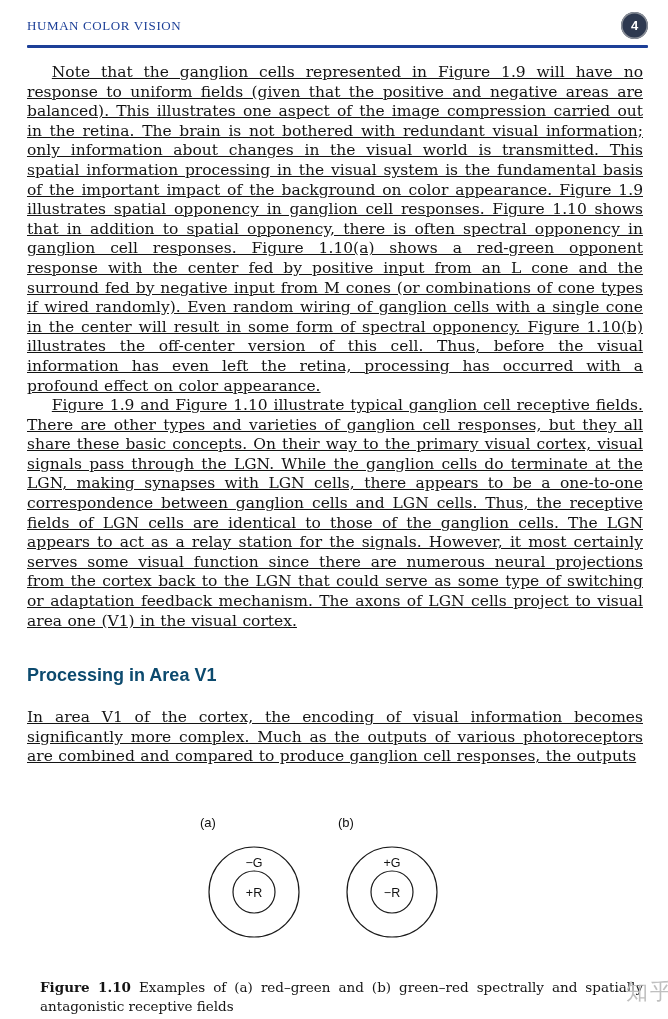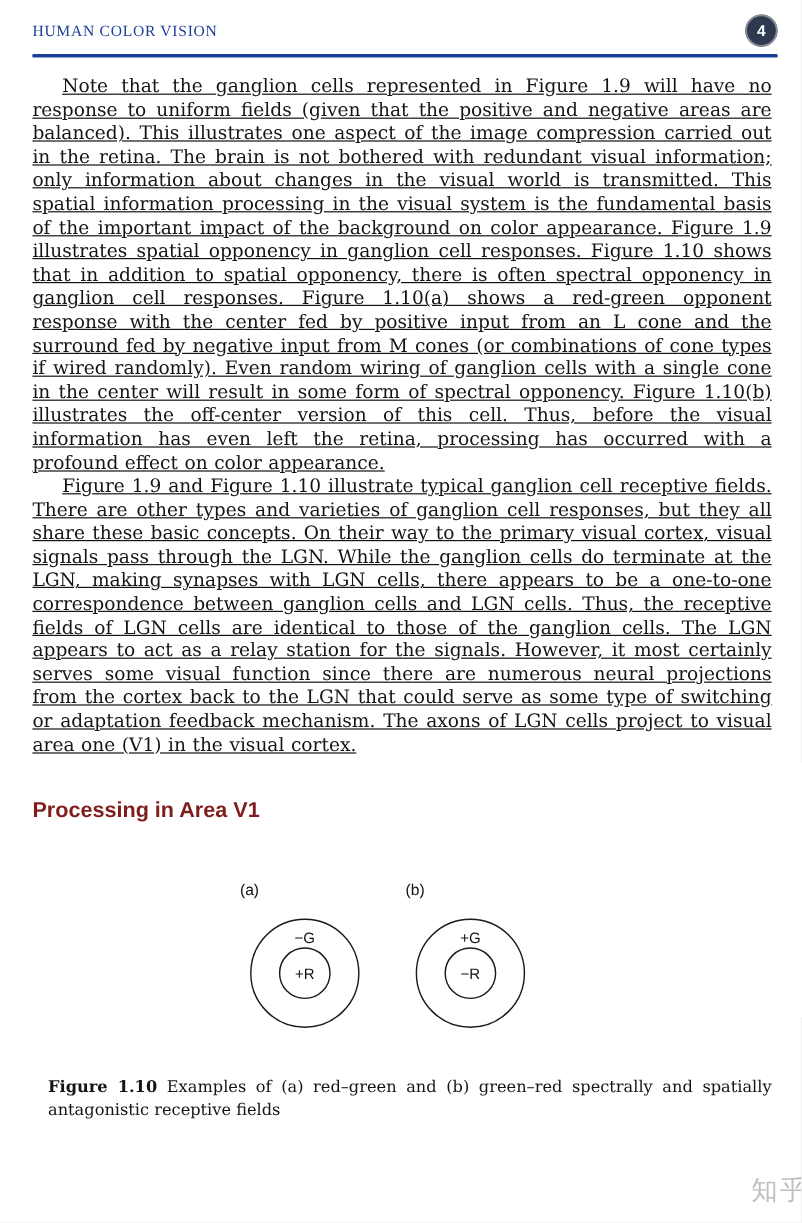--- a/index.html
+++ b/index.html
@@ -57,21 +57,21 @@
     line-height: 19.6px;
     word-spacing: 0.5px;
     text-decoration: underline;
   }
   .indent { text-indent: 1.6em; }
   .section-heading {
     margin: 34px 0 22px 0;
     font-family: "Liberation Sans", sans-serif;
     font-weight: bold;
     font-size: 18px;
-    color: #7f1d1d;
+    color: #0c4a6e;
   }
   .figure-area {
     margin-top: 48px;
     display: flex;
     justify-content: center;
     gap: 26px;
     transform: translateX(-12px);
   }
   .fig-panel { width: 112px; }
   .fig-label {
@@ -114,20 +114,21 @@
   <div class="header-rule"></div>
 
   <div class="content">
 
     <p class="body-para indent">Note that the ganglion cells represented in Figure 1.9 will have no response to uniform fields (given that the positive and negative areas are balanced). This illustrates one aspect of the image compression carried out in the retina. The brain is not bothered with redundant visual information; only information about changes in the visual world is transmitted. This spatial information processing in the visual system is the fundamental basis of the important impact of the background on color appearance. Figure 1.9 illustrates spatial opponency in ganglion cell responses. Figure 1.10 shows that in addition to spatial opponency, there is often spectral opponency in ganglion cell responses. Figure 1.10(a) shows a red-green opponent response with the center fed by positive input from an L cone and the surround fed by negative input from M cones (or combinations of cone types if wired randomly). Even random wiring of ganglion cells with a single cone in the center will result in some form of spectral opponency. Figure 1.10(b) illustrates the off-center version of this cell. Thus, before the visual information has even left the retina, processing has occurred with a profound effect on color appearance.</p>
 
     <p class="body-para indent">Figure 1.9 and Figure 1.10 illustrate typical ganglion cell receptive fields. There are other types and varieties of ganglion cell responses, but they all share these basic concepts. On their way to the primary visual cortex, visual signals pass through the LGN. While the ganglion cells do terminate at the LGN, making synapses with LGN cells, there appears to be a one-to-one correspondence between ganglion cells and LGN cells. Thus, the receptive fields of LGN cells are identical to those of the ganglion cells. The LGN appears to act as a relay station for the signals. However, it most certainly serves some visual function since there are numerous neural projections from the cortex back to the LGN that could serve as some type of switching or adaptation feedback mechanism. The axons of LGN cells project to visual area one (V1) in the visual cortex.</p>
 
     <h2 class="section-heading">Processing in Area V1</h2>
 
+    <p class="body-para">In area V1 of the cortex, the encoding of visual information becomes significantly more complex. Much as the outputs of various photoreceptors are combined and compared to produce ganglion cell responses, the outputs</p>
 
     <div class="figure-area">
 
       <div class="fig-panel">
         <div class="fig-label">(a)</div>
         <svg class="fig-svg" width="112" height="112" viewBox="0 0 112 112">
           <circle cx="56" cy="56" r="45" fill="none" stroke="#1a1a1a" stroke-width="1.2"></circle>
           <circle cx="56" cy="56" r="21" fill="none" stroke="#1a1a1a" stroke-width="1.2"></circle>
           <text x="56" y="31" text-anchor="middle" font-family="Liberation Sans, sans-serif" font-size="12.5" fill="#111">−G</text>
           <text x="56" y="60.5" text-anchor="middle" font-family="Liberation Sans, sans-serif" font-size="12.5" fill="#111">+R</text>

